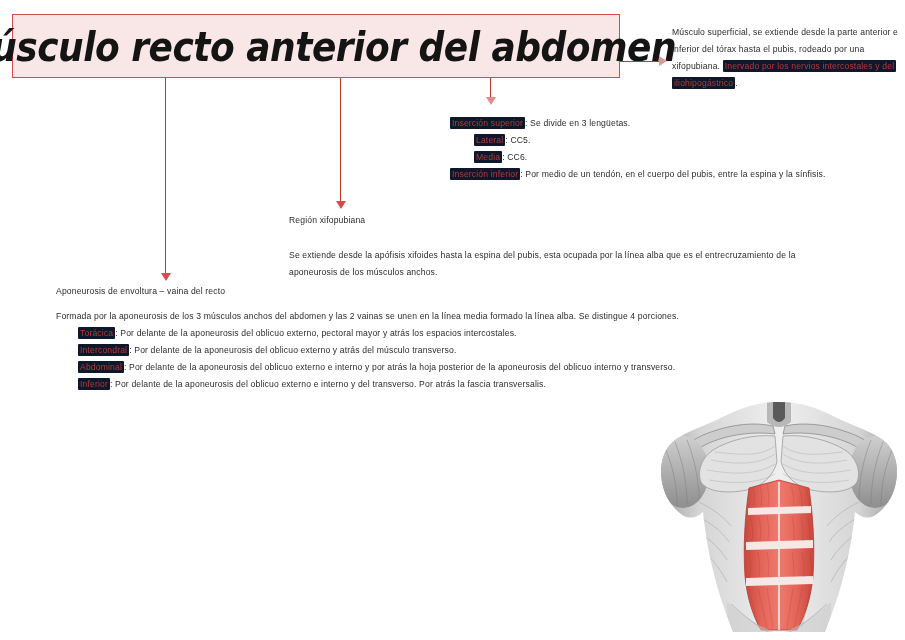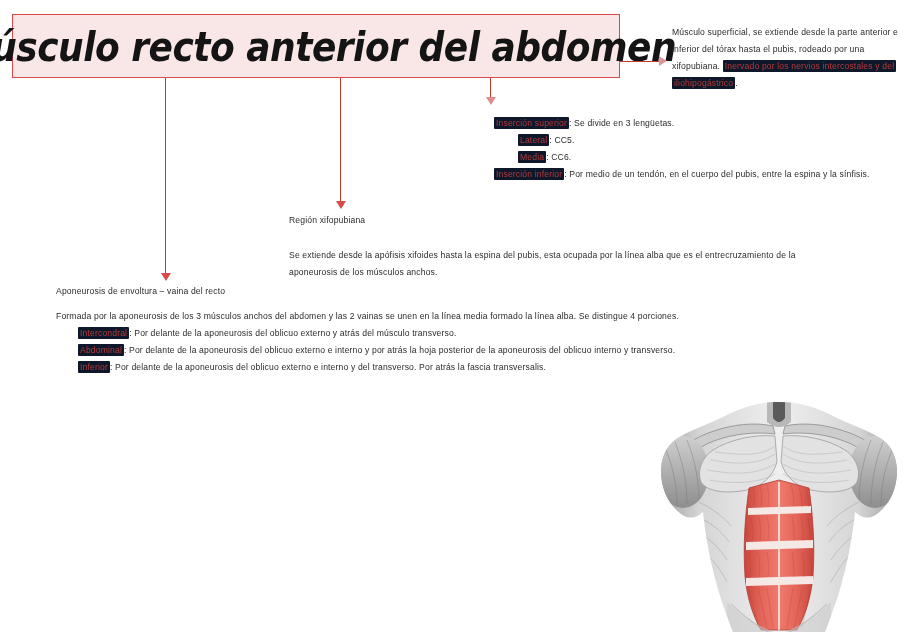--- a/index.html
+++ b/index.html
@@ -112,21 +112,21 @@
     <div class="line">inferior del tórax hasta el pubis, rodeado por una</div>
     <div class="line">
       <span>xifopubiana.</span>
       <span class="hl">Inervado por los nervios intercostales y del</span>
     </div>
     <div class="line">
       <span class="hl">iliohipogástrico</span><span>.</span>
     </div>
   </div>
 
-  <div class="block" style="left:450px;top:115px;margin-left:44px;">
+  <div class="block" style="left:450px;top:115px;">
     <div class="line">
       <span class="hl">Inserción superior</span><span>: Se divide en 3 lengüetas.</span>
     </div>
     <div class="line indent1">
       <span class="hl">Lateral</span><span>: CC5.</span>
     </div>
     <div class="line indent1">
       <span class="hl">Media</span><span>: CC6.</span>
     </div>
     <div class="line">
@@ -136,20 +136,23 @@
 
   <div class="block" style="left:289px;top:212px;">
     <div class="line red-head" style="margin-bottom:18px;">Región xifopubiana</div>
     <div class="line">Se extiende desde la apófisis xifoides hasta la espina del pubis, esta ocupada por la línea alba que es el entrecruzamiento de la</div>
     <div class="line">aponeurosis de los músculos anchos.</div>
   </div>
 
   <div class="block" style="left:56px;top:283px;">
     <div class="line red-head" style="margin-bottom:8px;">Aponeurosis de envoltura – vaina del recto</div>
     <div class="line">Formada por la aponeurosis de los 3 músculos anchos del abdomen y las 2 vainas se unen en la línea media formado la línea alba. Se distingue 4 porciones.</div>
+    <div class="line indent2">
+      <span class="hl">Torácica</span><span>: Por delante de la aponeurosis del oblicuo externo, pectoral mayor y atrás los espacios intercostales.</span>
+    </div>
     <div class="line indent2">
       <span class="hl">Intercondral</span><span>: Por delante de la aponeurosis del oblicuo externo y atrás del músculo transverso.</span>
     </div>
     <div class="line indent2">
       <span class="hl">Abdominal</span><span>: Por delante de la aponeurosis del oblicuo externo e interno y por atrás la hoja posterior de la aponeurosis del oblicuo interno y transverso.</span>
     </div>
     <div class="line indent2">
       <span class="hl">Inferior</span><span>: Por delante de la aponeurosis del oblicuo externo e interno y del transverso. Por atrás la fascia transversalis.</span>
     </div>
   </div>

